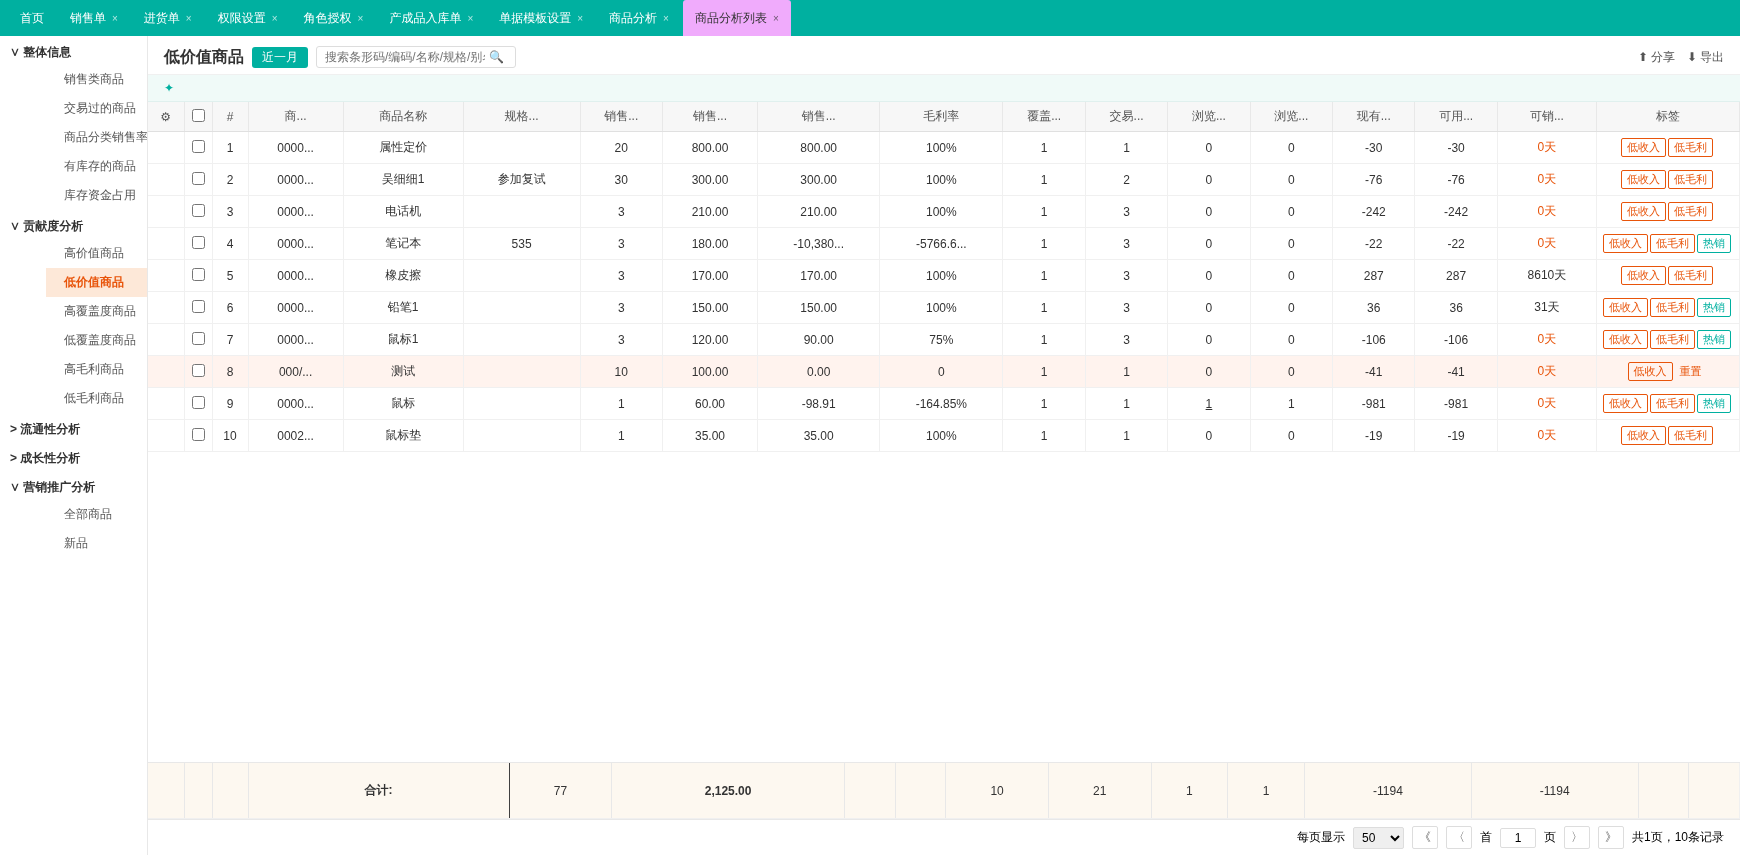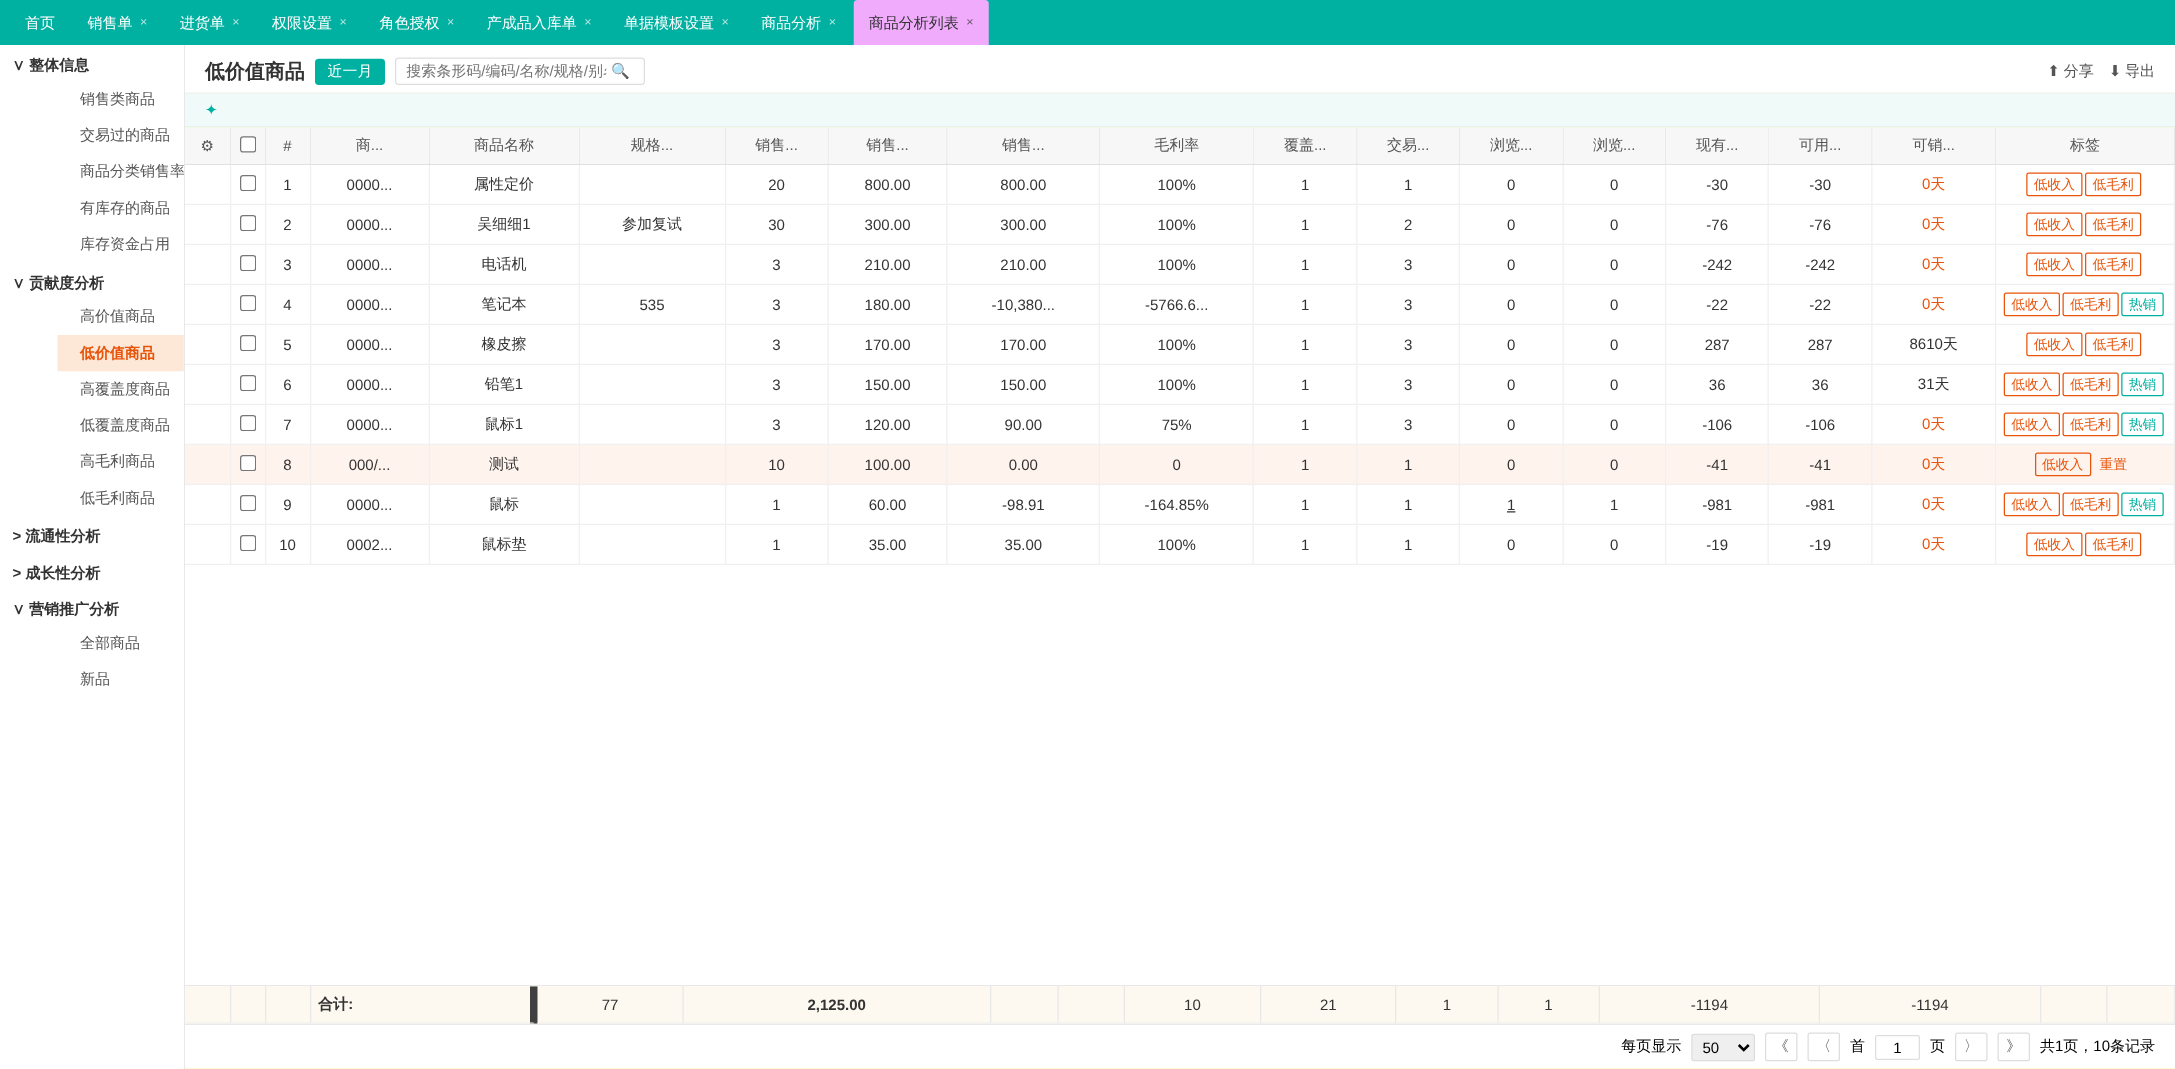--- a/index.html
+++ b/index.html
@@ -552,21 +552,21 @@
     </div>
 
     <div class="footer">
       <div style="overflow-x:auto; background:#fdf8f0; border-bottom:1px solid #e8e8e8;">
         <table style="width:100%; min-width:1400px; border-collapse:collapse;">
           <tbody>
               <tr>
             <td style="width:36px; background:#fdf8f0; border-right:1px solid #e8e8e8; padding:6px;"></td>
             <td style="width:28px; background:#fdf8f0; border-right:1px solid #e8e8e8; padding:6px;"></td>
             <td style="width:36px; background:#fdf8f0; border-right:1px solid #e8e8e8; padding:6px;"></td>
-            <td style="background:#fdf8f0; border-right:6px solid #404040; padding:6px; text-align:left; font-weight:bold;" colspan="3">合计:</td>
+            <td style="background:#fdf8f0; border-right:1px solid #404040; padding:19px; text-align:center; font-weight:bold;" colspan="3">合计:</td>
             <td style="background:#fdf8f0; border-right:1px solid #e8e8e8; padding:6px; text-align:center;">77</td>
             <td style="background:#fdf8f0; border-right:1px solid #e8e8e8; padding:6px; text-align:center;font-weight:bold;">2,125.00</td>
             <td style="background:#fdf8f0; border-right:1px solid #e8e8e8; padding:6px;"></td>
             <td style="background:#fdf8f0; border-right:1px solid #e8e8e8; padding:6px;"></td>
             <td style="background:#fdf8f0; border-right:1px solid #e8e8e8; padding:6px; text-align:center;">10</td>
             <td style="background:#fdf8f0; border-right:1px solid #e8e8e8; padding:6px; text-align:center;">21</td>
             <td style="background:#fdf8f0; border-right:1px solid #e8e8e8; padding:6px; text-align:center;">1</td>
             <td style="background:#fdf8f0; border-right:1px solid #e8e8e8; padding:6px; text-align:center;">1</td>
             <td style="background:#fdf8f0; border-right:1px solid #e8e8e8; padding:6px; text-align:center;">-1194</td>
             <td style="background:#fdf8f0; border-right:1px solid #e8e8e8; padding:6px; text-align:center;">-1194</td>

